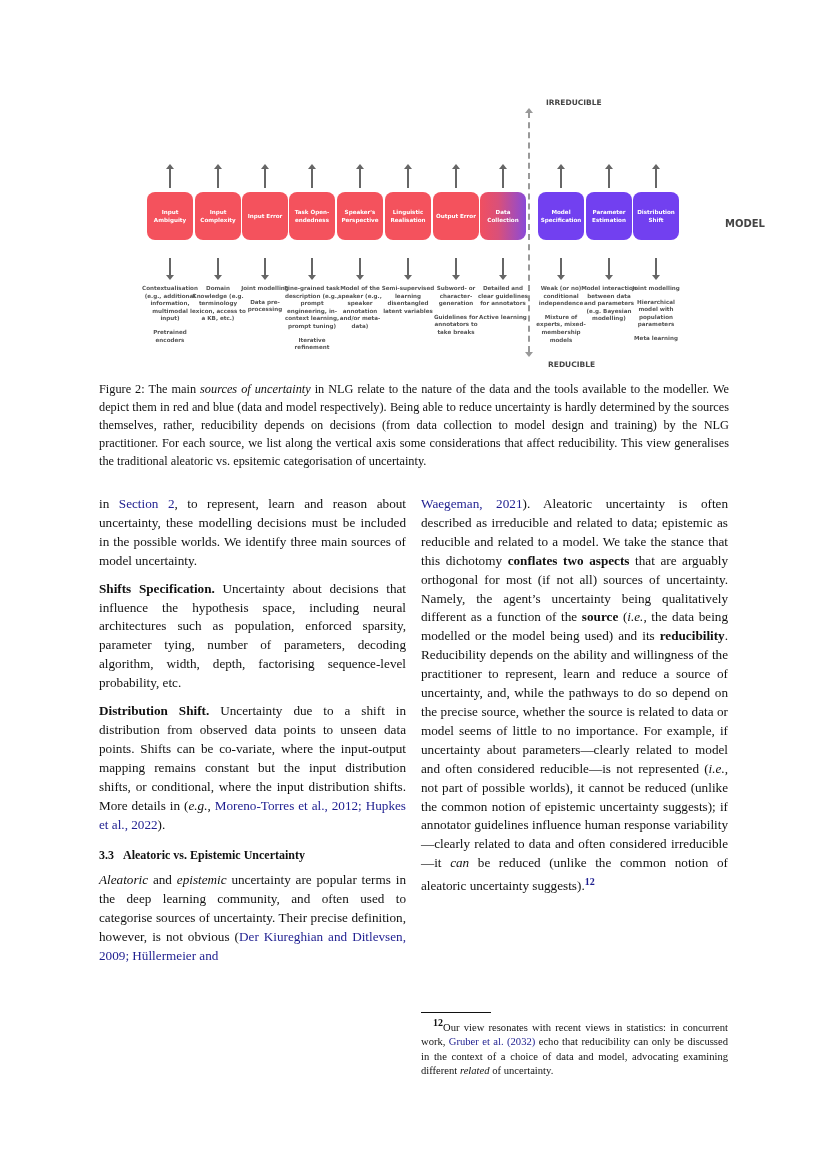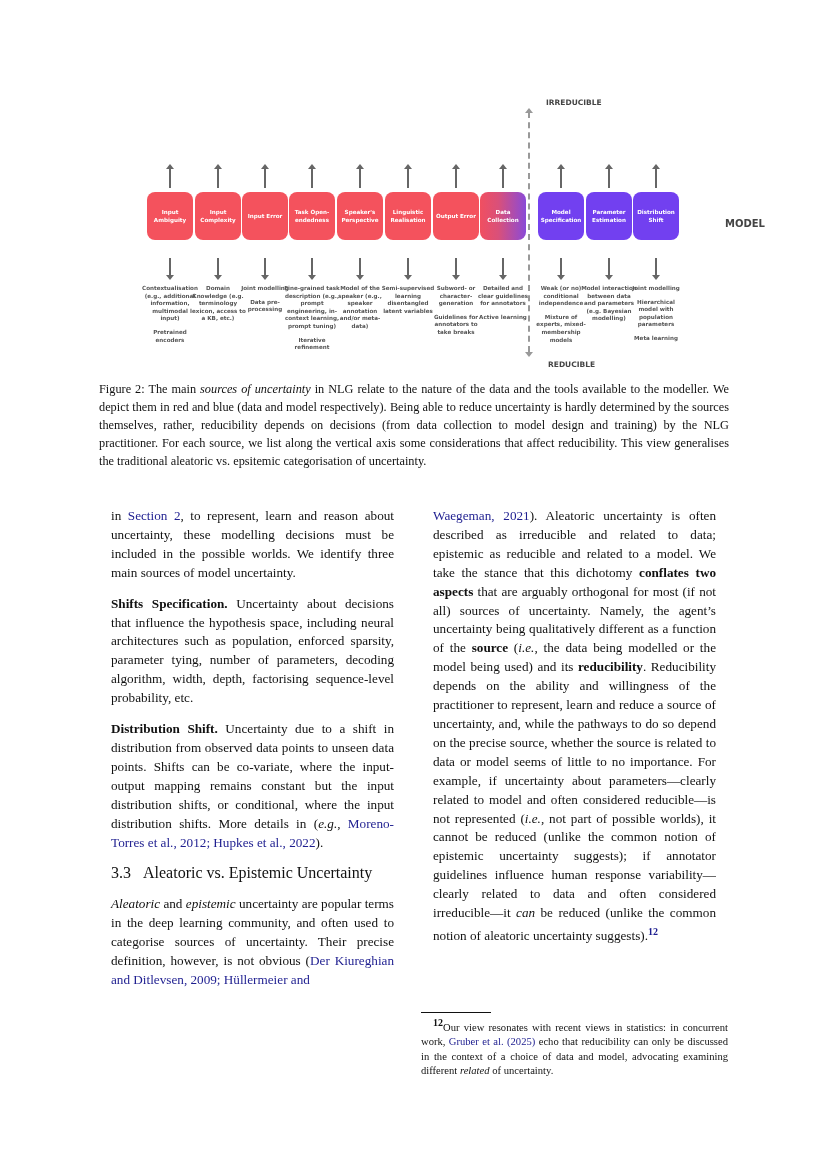--- a/index.html
+++ b/index.html
@@ -11,24 +11,24 @@
   .box.data { background:#f4525d; }
   .box.model { background:#7240f0; }
   .box.mixed { background:linear-gradient(90deg,#f14f60 0%, #d9507a 40%, #8a4ad8 100%); }
   .arrow-up, .arrow-down { position:absolute; width:2px; margin-left:-1px; background:#666; }
   .arrow-up::before { content:""; position:absolute; top:-4px; left:-3px; border-left:4px solid transparent; border-right:4px solid transparent; border-bottom:5px solid #666; }
   .arrow-down::after { content:""; position:absolute; bottom:-4px; left:-3px; border-left:4px solid transparent; border-right:4px solid transparent; border-top:5px solid #666; }
   .axis-label { position:absolute; font-family:"DejaVu Sans", sans-serif; font-weight:bold; color:#444;padding-left:44px; }
   .dash { position:absolute; left:528px; top:112px; height:240px; border-left:2px dashed #999; }
   .caption { position:absolute; left:99px; top:380px; width:630px; font-size:12.3px; line-height:18px; text-align:justify; }
   .col { position:absolute; width:307px; font-size:13.2px; line-height:18.9px; text-align:justify; hyphens:manual; }
-  .col p { margin:12px; }
+  .col p { margin:0; }
   .col .para { margin-bottom:9px; }
   .link { color:#1d1d8f; }
-  .sec { font-weight:normal; font-size:16px; margin:0; }
+  .sec { font-weight:bold; font-size:12px; margin:0; }
   .fn { position:absolute; left:421px; top:1016px; width:307px; font-size:10.6px; line-height:14.5px; text-align:justify; }
   .fnrule { position:absolute; left:421px; top:1012px; width:70px; border-top:1px solid #111; }
   sup { font-size:10px;font-weight:bold; }
 </style>
 </head>
 <body>
 
 <div class="fig">
   <div class="axis-label" style="left:502px;top:98px;font-size:7.5px;">IRREDUCIBLE</div>
   <div class="axis-label" style="left:504px;top:360px;font-size:7.5px;">REDUCIBLE</div>
@@ -146,13 +146,13 @@
   <p class="para"><b>Distribution Shift.</b><span> Uncertainty due to a shift in distribution from observed data points to unseen data points. Shifts can be co-variate, where the input-output mapping remains constant but the input distribution shifts, or conditional, where the input distribution shifts. More details in (</span><i>e.g.</i><span>, </span><span class="link">Moreno-Torres et al., 2012; Hupkes et al., 2022</span><span>).</span></p>
   <p class="sec" style="margin-top:12px;margin-bottom:6px;"><span>3.3</span>&nbsp;&nbsp;&nbsp;<span>Aleatoric vs. Epistemic Uncertainty</span></p>
   <p><i>Aleatoric</i><span> and </span><i>epistemic</i><span> uncertainty are popular terms in the deep learning community, and often used to categorise sources of uncertainty. Their precise definition, however, is not obvious (</span><span class="link">Der Kiureghian and Ditlevsen, 2009; Hüllermeier and</span></p>
 </div>
 
 <div class="col" style="left:421px;top:495px;">
   <p><span class="link">Waegeman, 2021</span><span>). Aleatoric uncertainty is often described as irreducible and related to data; epistemic as reducible and related to a model. We take the stance that this dichotomy </span><b>conflates two aspects</b><span> that are arguably orthogonal for most (if not all) sources of uncertainty. Namely, the agent’s uncertainty being qualitatively different as a function of the </span><b>source</b><span> (</span><i>i.e.</i><span>, the data being modelled or the model being used) and its </span><b>reducibility</b><span>. Reducibility depends on the ability and willingness of the practitioner to represent, learn and reduce a source of uncertainty, and, while the pathways to do so depend on the precise source, whether the source is related to data or model seems of little to no importance. For example, if uncertainty about parameters—clearly related to model and often considered reducible—is not represented (</span><i>i.e.</i><span>, not part of possible worlds), it cannot be reduced (unlike the common notion of epistemic uncertainty suggests); if annotator guidelines influence human response variability—clearly related to data and often considered irreducible—it </span><i>can</i><span> be reduced (unlike the common notion of aleatoric uncertainty suggests).</span><sup class="link">12</sup></p>
 </div>
 
 <div class="fnrule"></div>
-<div class="fn"><span style="padding-left:12px;"></span><sup>12</sup><span>Our view resonates with recent views in statistics: in concurrent work, </span><span class="link">Gruber et al. (2025)</span><span> echo that reducibility can only be discussed in the context of a choice of data and model, advocating examining different </span><i>related</i><span> of uncertainty.</span></div>
+<div class="fn"><span style="padding-left:12px;"></span><sup>12</sup><span>Our view resonates with recent views in statistics: in concurrent work, </span><span class="link">Gruber et al. (2032)</span><span> echo that reducibility can only be discussed in the context of a choice of data and model, advocating examining different </span><i>related</i><span> of uncertainty.</span></div>
 
 </body></html>

